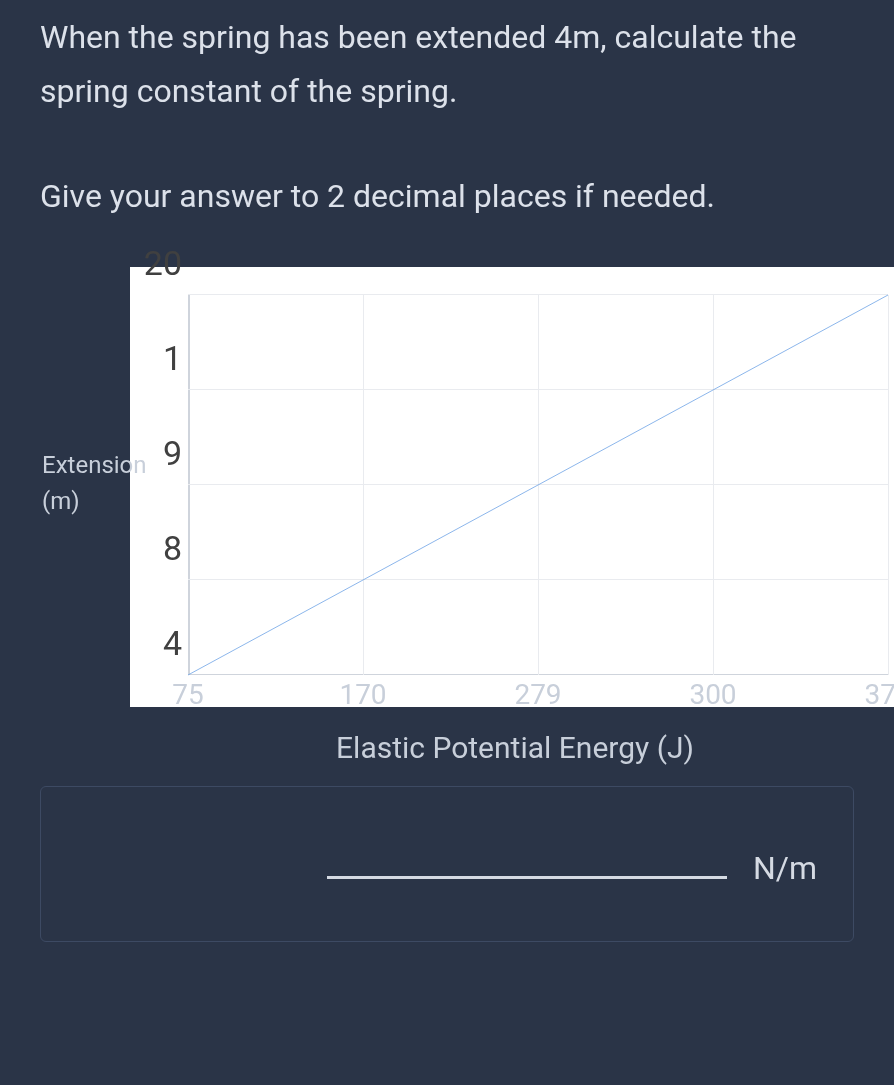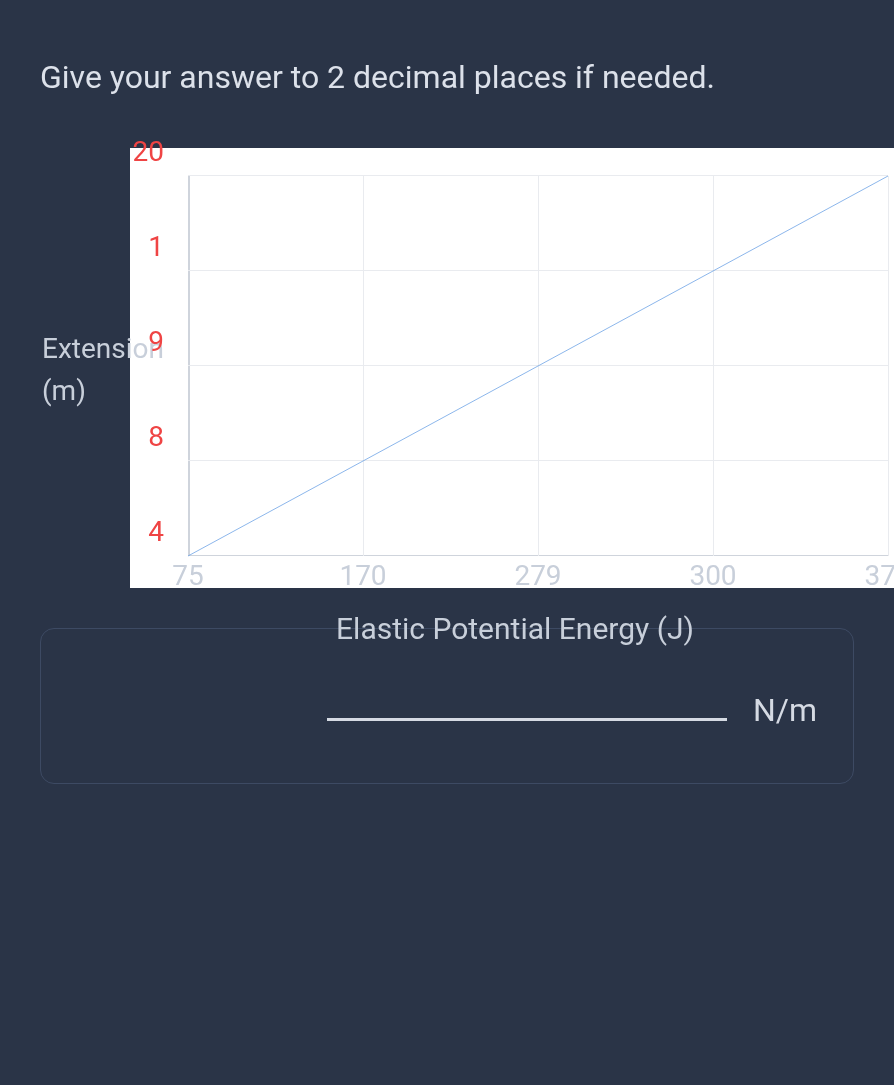--- a/index.html
+++ b/index.html
@@ -14,34 +14,34 @@
   .container {
     padding: 0 40px;
     padding-top: 10px;
   }
   .question-text {
     font-size: 32px;
     line-height: 1.7;
     color: #dce1ea;
     font-weight: 400;
   }
-  .para2 { margin-top: 40px; }
+  .para2 { margin-top: 50px; }
   .chart-wrap {
     position: relative;
     margin-top: 44px;
     margin-left: 90px;
     width: 770px;
     height: 440px;
     background: #ffffff;
   }
   .y-axis-label {
     position: absolute;
     left: -88px;
     top: 180px;
-    font-size: 28px;
+    font-size: 24px;
     color: #c8cfda;
     line-height: 1.5;
     text-align: left;
   }
   .x-axis-label {
     position: absolute;
     left: 0; right: 0;
     bottom: -58px;
     text-align: center;
     font-size: 30px;
@@ -57,45 +57,45 @@
   .gridline-v, .gridline-h {
     position: absolute;
     background: #e9ebef;
   }
   .gridline-v { width: 1px; top: 0; bottom: 0; }
   .gridline-h { height: 1px; left: 0; right: 0; }
   .axis-v { position:absolute; width:1.5px; top:0; bottom:0; background:#cfd4dc; }
   .axis-h { position:absolute; height:1.5px; left:0; right:0; background:#cfd4dc; }
   .ytick {
     position: absolute;
-    right: 724px;
+    right: 706px;
     transform: translateY(-50%);
-    font-size: 28px;
-    color: #ef4444;
+    font-size: 34px;
+    color: #404040;
     text-align: right;
     width: 50px;
   }
   .xtick {
     position: absolute;
     bottom: -36px;
     transform: translateX(-50%);
     font-size: 28px;
     color: #c8cfda;
     text-align: right;
   }
   svg.line {
     position: absolute;
     left: 0; top: 0;
     width: 100%; height: 100%;
     overflow: visible;
   }
   .answer-box {
-    margin-top: 40px;
+    margin-top: 79px;
     border: 1px solid #3d4a63;
-    border-radius: 14px;
+    border-radius: 6px;
     padding: 56px 36px 54px 36px;
     display: flex;
     align-items: baseline;
     justify-content: flex-end;
     gap: 26px;
     text-align: center;
   }
   .answer-line {
     width: 400px;
     border-bottom: 3px solid #d5dae3;
@@ -103,20 +103,21 @@
   }
   .unit {
     font-size: 32px;
     color: #d5dae3;
   }
 </style>
 </head>
 <body>
 
 <div class="container">
+  <div class="question-text">When the spring has been extended 4m, calculate the spring constant of the spring.</div>
   <div class="question-text para2">Give your answer to 2 decimal places if needed.</div>
 
   <div class="chart-wrap">
     <div class="y-axis-label">
       <span>Extension</span><br>
       <span>(m)</span>
     </div>
     <div class="plot">
       <div class="axis-v" style="left:0"></div>
       <div class="axis-h" style="bottom:0"></div>

